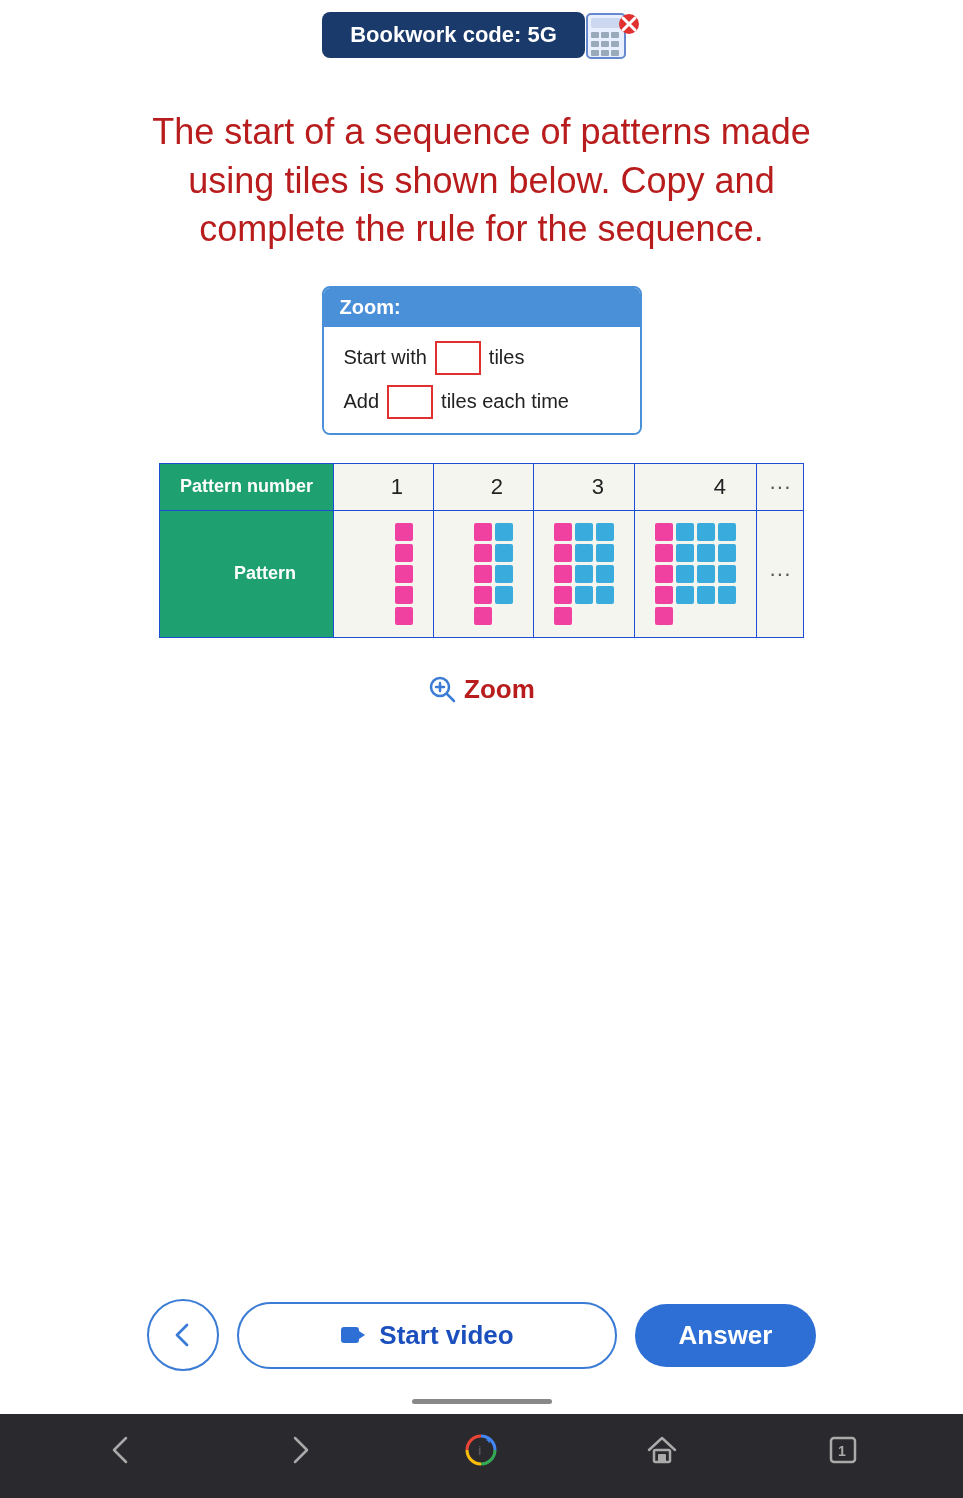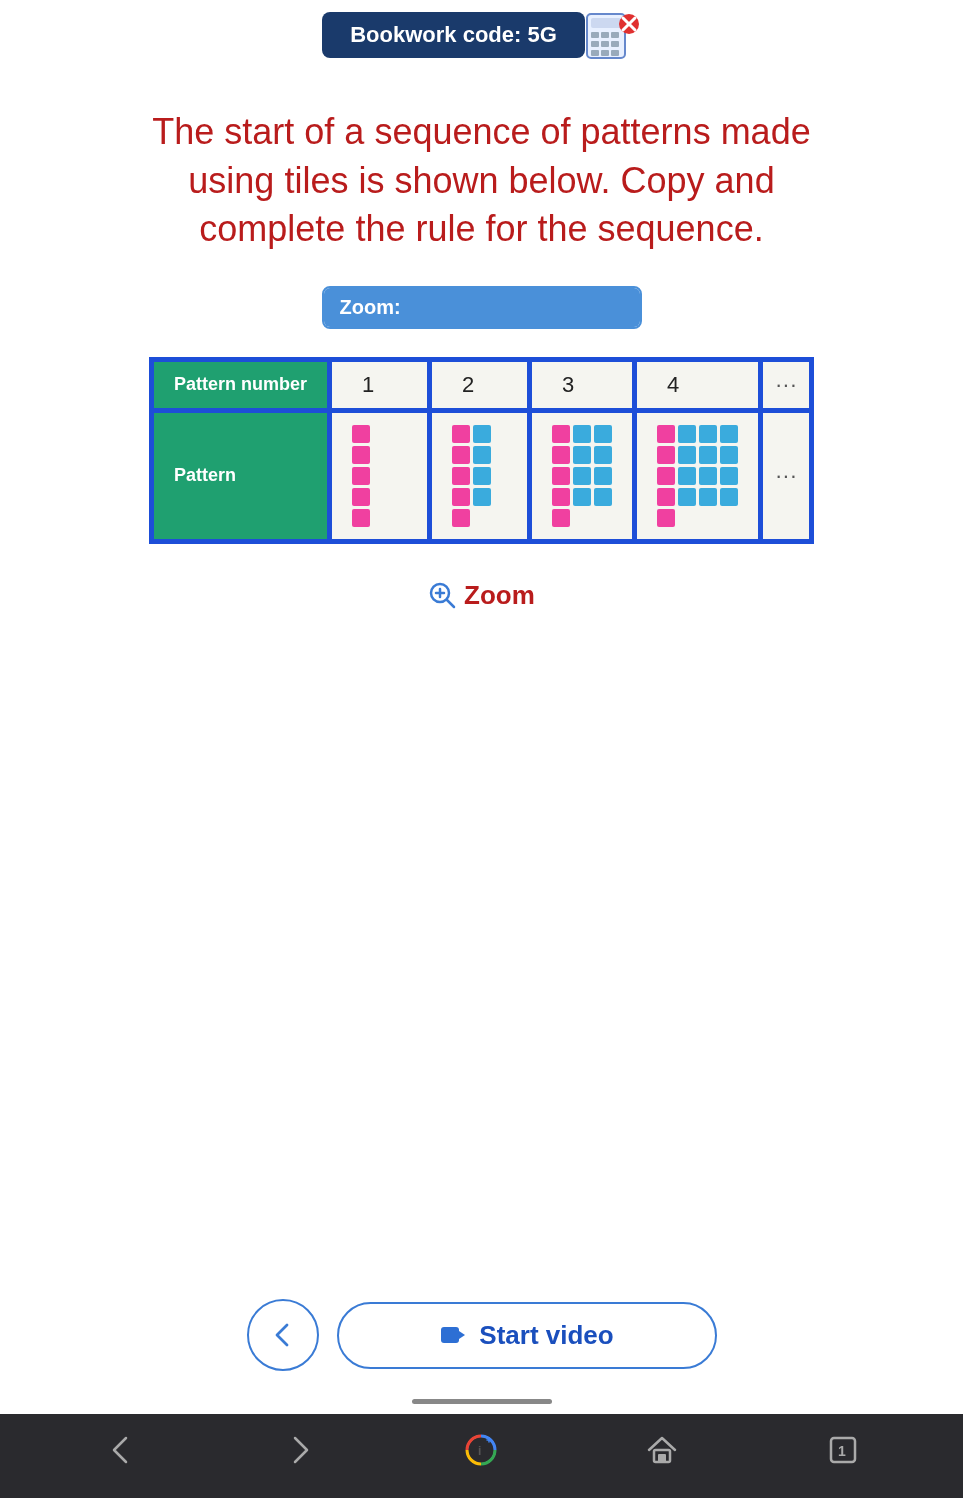--- a/index.html
+++ b/index.html
@@ -98,22 +98,22 @@
       justify-content: center;
       margin-bottom: 24px;
       width: 100%;
       padding: 0 30px;
     }
     .pattern-table {
       border-collapse: collapse;
       border: 1px solid #bbb;
     }
     .pattern-table th, .pattern-table td {
-      border: 5px solid #1d4ed8;
-      text-align: left;
+      border: 1px solid #1d4ed8;
+      text-align: right;
       vertical-align: middle;
     }
     .header-cell {
       background: #1fa070;
       color: white;
       font-size: 18px;
       font-weight: 600;
       padding: 10px 20px;
       min-width: 150px;
     }
@@ -122,21 +122,21 @@
       color: #222;
       padding: 10px 30px;
       background: #f5f5f0;
       min-width: 100px;
     }
     .pattern-label-cell {
       background: #1fa070;
       color: white;
       font-size: 18px;
       font-weight: 600;
-      padding: 20px;
+      padding: 37px;
       min-width: 150px;
     }
     .pattern-cell {
       background: #f5f5f0;
       padding: 12px 20px;
       min-width: 100px;
     }
     .dots-cell {
       background: #f5f5f0;
       font-size: 22px;
@@ -290,20 +290,32 @@
       <line x1="50" y1="6" x2="38" y2="18" stroke="white" stroke-width="3" stroke-linecap="round"></line>
     </svg>
   </div>
 </div>
 
 <div class="question-text">The start of a sequence of patterns made using tiles is shown below. Copy and complete the rule for the sequence.</div>
 
 <div class="rule-container">
   <div class="rule-box">
     <div class="rule-header">Zoom:</div>
+    <div class="rule-body">
+      <div class="rule-row">
+        <span>Start with</span>
+        <div class="rule-input-box"></div>
+        <span>tiles</span>
+      </div>
+      <div class="rule-row">
+        <span>Add</span>
+        <div class="rule-input-box"></div>
+        <span>tiles each time</span>
+      </div>
+    </div>
   </div>
 </div>
 
 <div class="pattern-table-container">
   <table class="pattern-table">
     <thead>
       <tr>
         <th class="header-cell">Pattern number</th>
         <td class="number-cell">1</td>
         <td class="number-cell">2</td>
@@ -443,20 +455,23 @@
       <polyline points="18,4 8,14 18,24" stroke="#3a7bd5" stroke-width="2.8" stroke-linecap="round" stroke-linejoin="round" fill="none"></polyline>
     </svg>
   </button>
   <button class="watch-video-btn">
     <svg width="28" height="28" viewBox="0 0 28 28" fill="none" xmlns="http://www.w3.org/2000/svg">
       <rect x="2" y="6" width="18" height="16" rx="3" fill="#2d6fd4"></rect>
       <polygon points="20,10 26,14 20,18" fill="#2d6fd4"></polygon>
     </svg>
     <span>Start video</span>
   </button>
+  <button class="answer-btn">
+    <span>Answer</span>
+  </button>
 </div>
 
 <div class="scroll-indicator"></div>
 
 <div class="nav-bar">
   <div class="nav-icon">
     <svg viewBox="0 0 36 36" fill="none" xmlns="http://www.w3.org/2000/svg">
       <polyline points="24,6 12,18 24,30" stroke="#aaa" stroke-width="2.5" stroke-linecap="round" stroke-linejoin="round"></polyline>
     </svg>
   </div>

